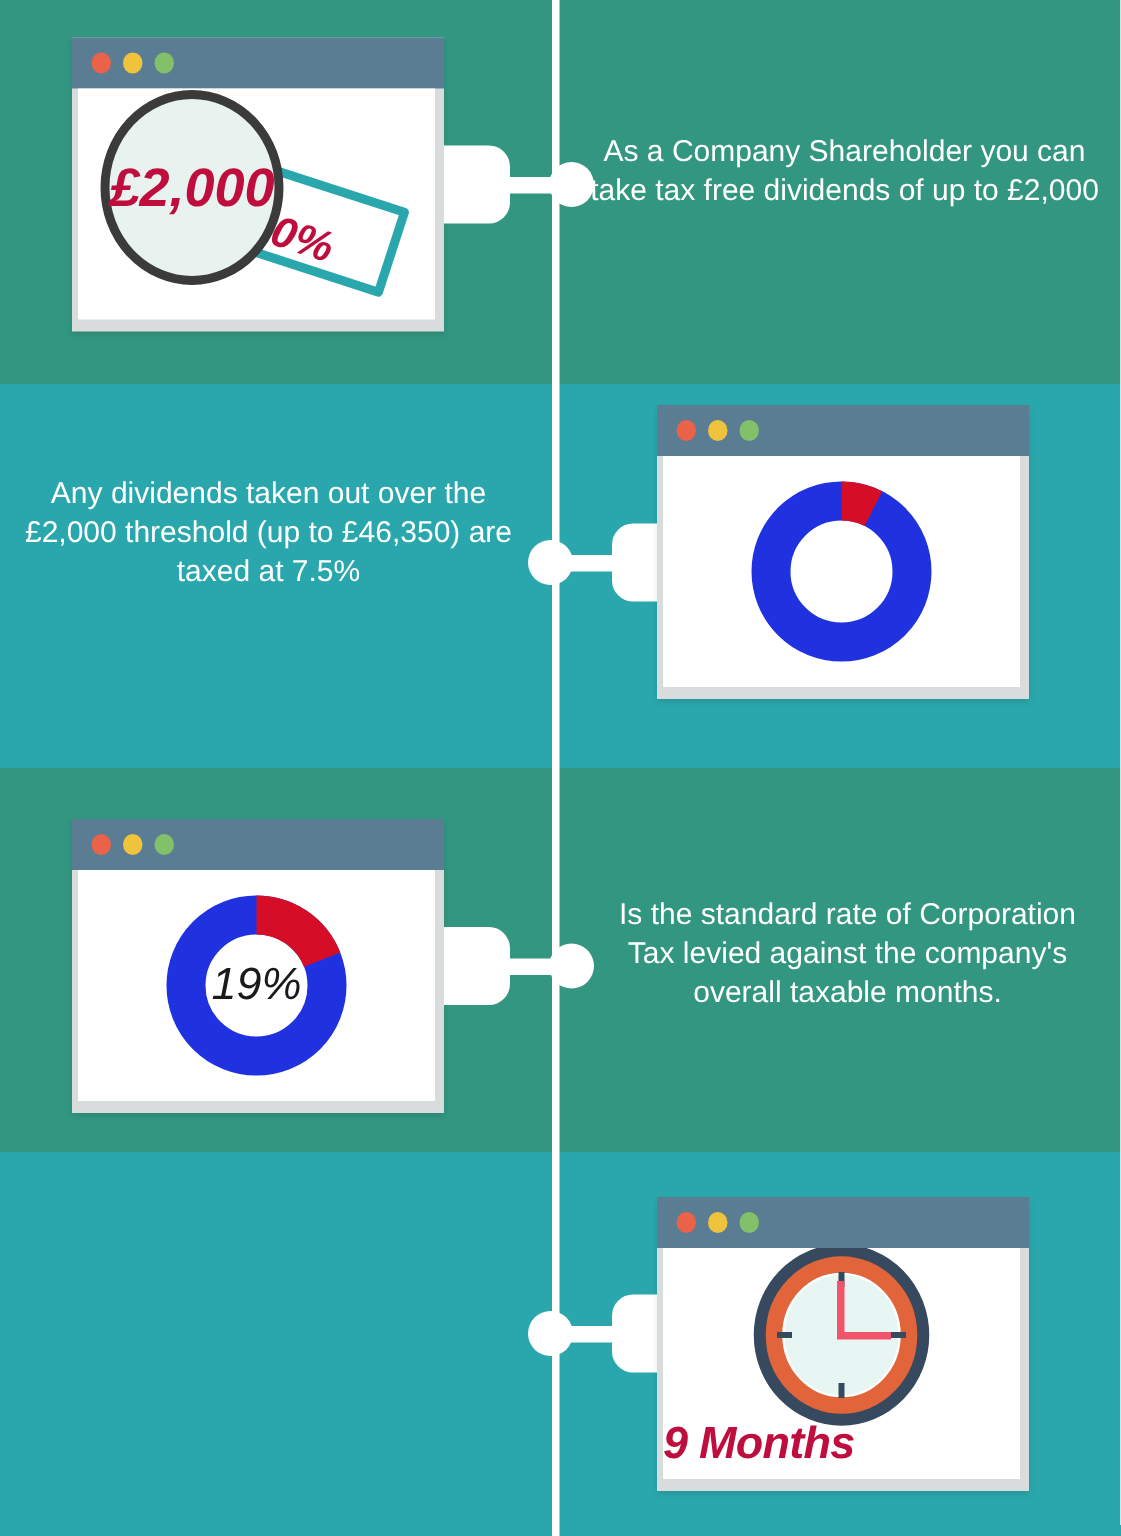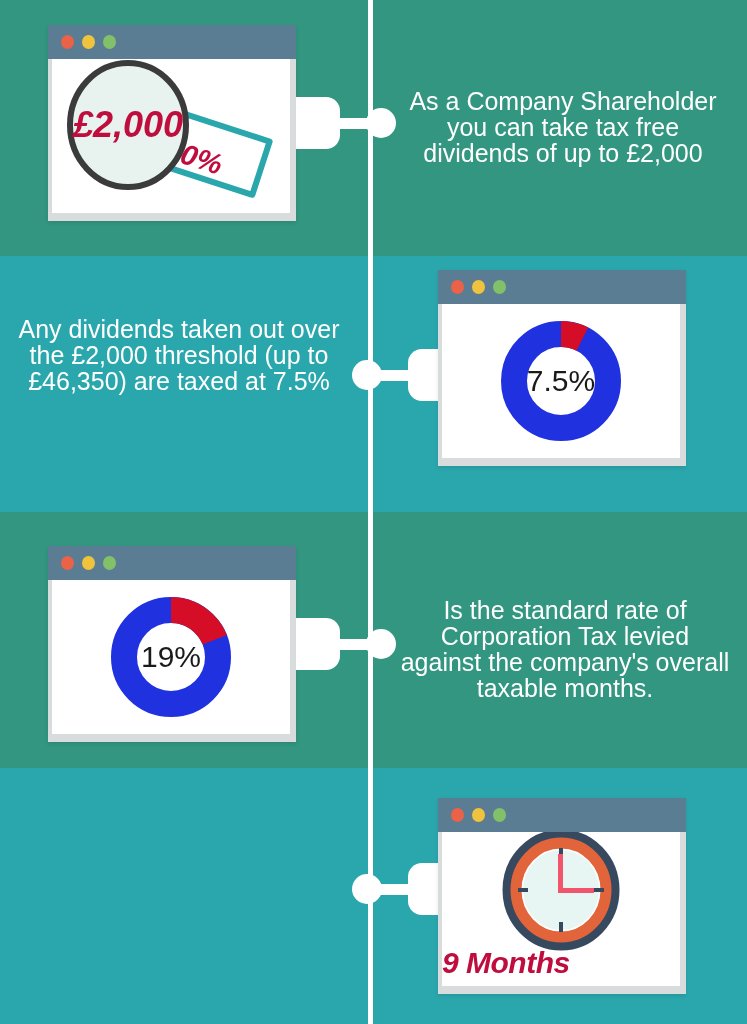--- a/index.html
+++ b/index.html
@@ -104,21 +104,21 @@
     right: 6px;
     bottom: 8px;
     background: #ffffff;
     overflow: hidden;
   }
 
   
   .copy {
     position: absolute;
     color: #ffffff;
-    font-size: 25px;
+    font-size: 20px;
     line-height: 26px;
     text-align: center;
     font-family: "Liberation Sans", sans-serif;
   }
 
   
   .art { position: absolute; left: 0; top: 0; width: 100%; height: 100%; }
 
   
   .donut-label {
@@ -200,25 +200,24 @@
       <span class="dot dot-red"></span>
       <span class="dot dot-yellow"></span>
       <span class="dot dot-green"></span>
     </div>
     <div class="window-body">
       <svg class="art" viewBox="0 0 238 154">
 
         <circle cx="119" cy="77" r="47" fill="none" stroke="#2031e0" stroke-width="26"></circle>
         <circle cx="119" cy="77" r="47" fill="none" stroke="#d50d26" stroke-width="26" stroke-dasharray="22.1 273.3" transform="rotate(-90 119 77)"></circle>
       </svg>
-      <div class="donut-label">7.5%</div>
-    </div>
-  </div>
-
-  <div class="window" style="left:48px; top:546px;">
+    </div>
+  </div>
+
+  <div class="window" style="left:48px; top:546px;font-style:italic;">
     <div class="window-bar">
       <span class="dot dot-red"></span>
       <span class="dot dot-yellow"></span>
       <span class="dot dot-green"></span>
     </div>
     <div class="window-body">
       <svg class="art" viewBox="0 0 238 154">
         <circle cx="119" cy="77" r="47" fill="none" stroke="#2031e0" stroke-width="26"></circle>
         <circle cx="119" cy="77" r="47" fill="none" stroke="#d50d26" stroke-width="26" stroke-dasharray="56.1 239.3" transform="rotate(-90 119 77)"></circle>
       </svg>

